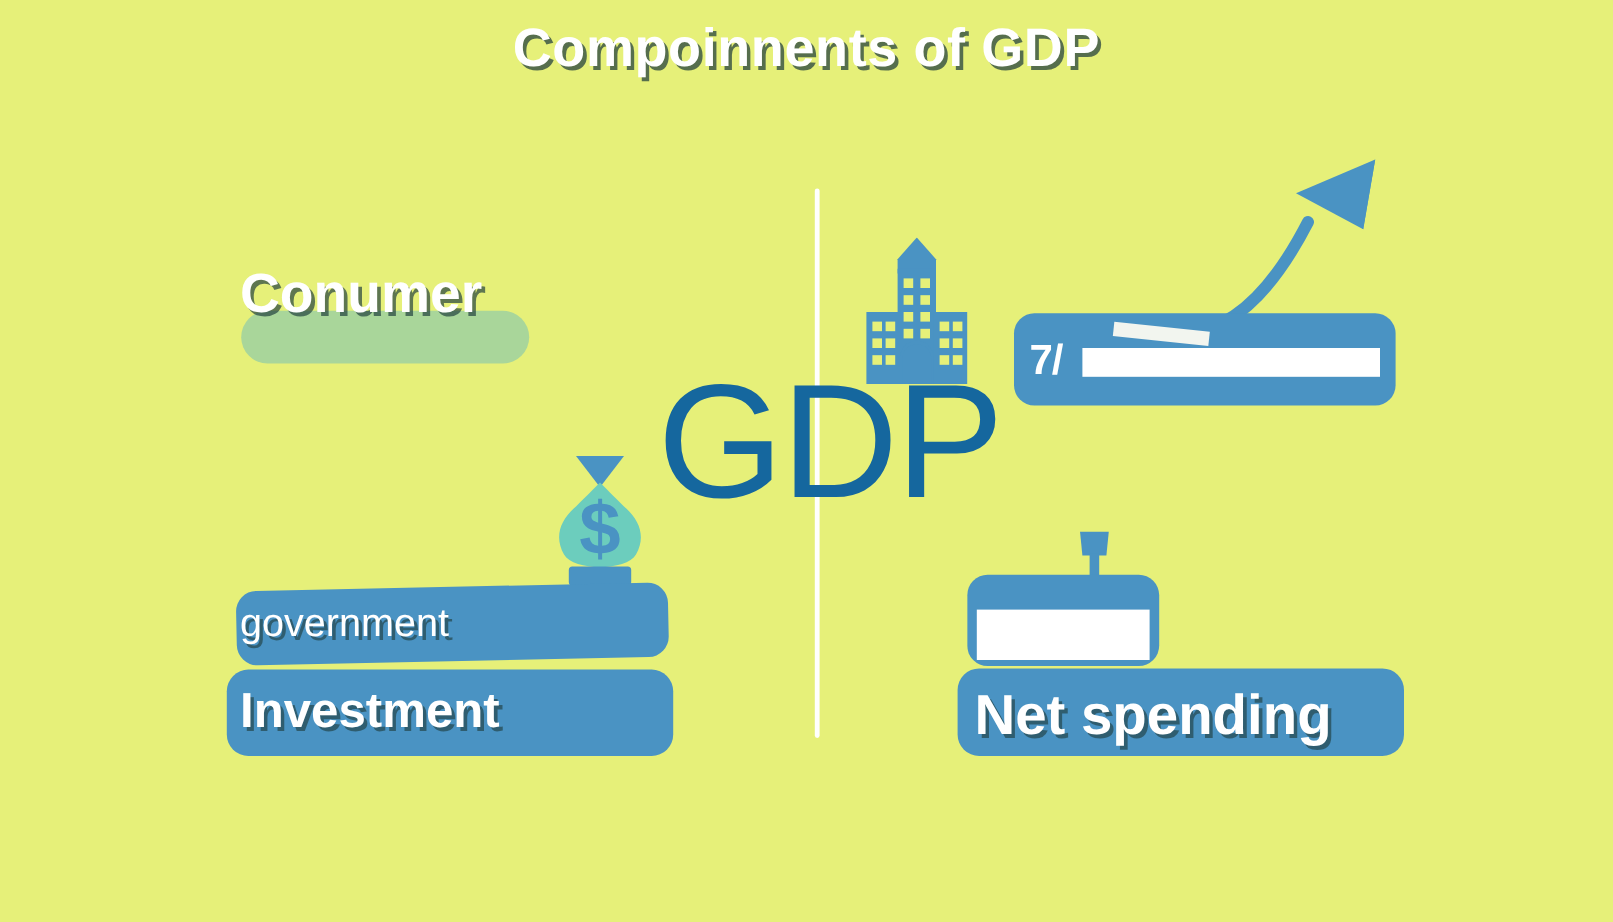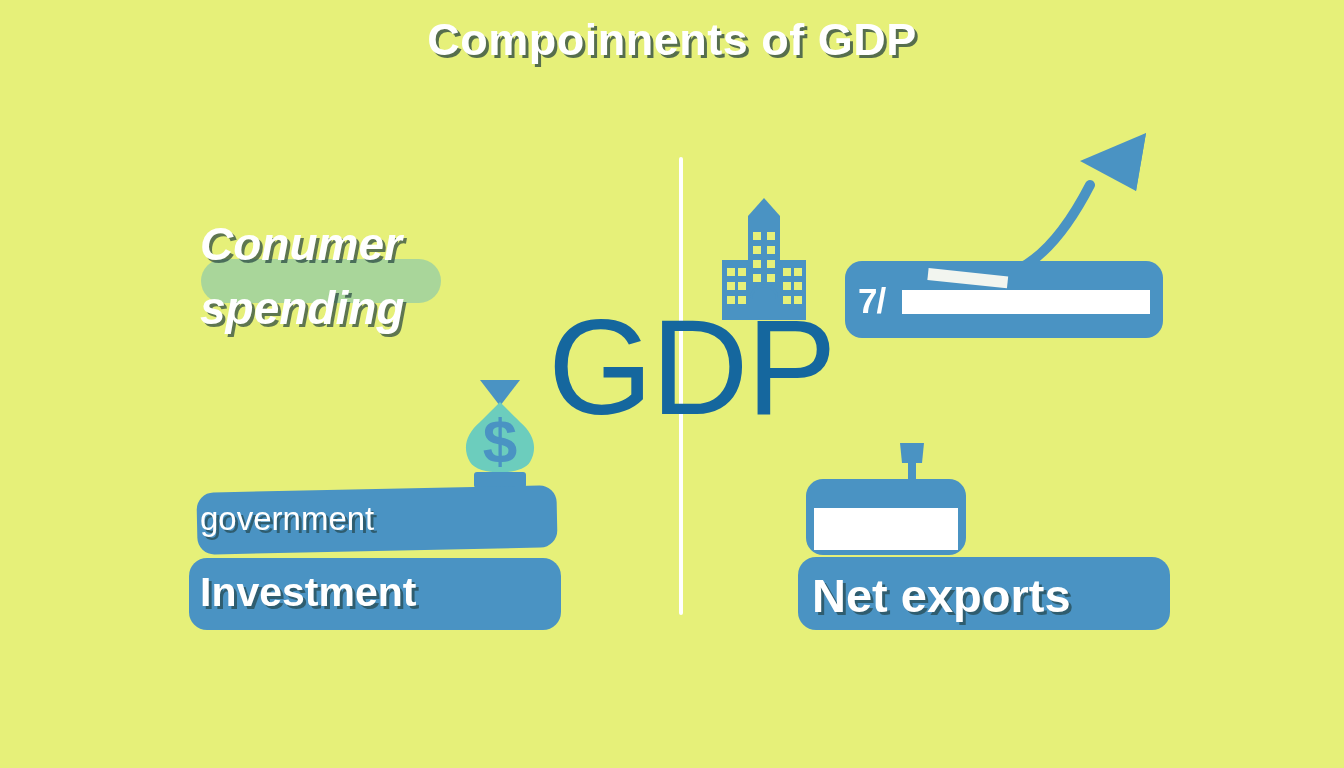--- a/index.html
+++ b/index.html
@@ -59,21 +59,20 @@
   }
   #consumer-label {
     position:absolute;
     left:200px; top:212px;
     width:430px;
     font-size:46px;
     font-weight:bold;
     line-height:64px;
     color:#ffffff;
     text-shadow:3px 3px 0 rgba(30,60,60,.68);
-    font-style:italic;
   }
 
   
   #building { position:absolute; left:720px; top:198px; }
 
   
   #growth-card {
     position:absolute;
     left:845px; top:261px;
     width:318px; height:77px;
@@ -168,21 +167,20 @@
 
   <div id="title">Compoinnents of GDP</div>
 
   <div id="divider"></div>
 
   <div id="gdp">GDP</div>
 
   <div id="consumer-pill"></div>
   <div id="consumer-label">
     <div>Conumer</div>
-    <div>spending</div>
   </div>
 
   <div id="building">
     <svg width="96" height="122" viewBox="0 0 96 122">
 
       <polygon points="44,0 60,18 60,30 28,30 28,18" fill="#4a93c3"></polygon>
       <rect x="28" y="26" width="32" height="96" fill="#4a93c3"></rect>
 
       <rect x="2" y="62" width="28" height="60" fill="#4a93c3"></rect>
 
@@ -257,15 +255,15 @@
 
       <path d="M94,0 L118,0 L116,20 L96,20 Z" fill="#4a93c3"></path>
       <rect x="102" y="18" width="8" height="26" fill="#4a93c3"></rect>
 
       <rect x="0" y="36" width="160" height="76" rx="17" fill="#4a93c3"></rect>
 
       <rect x="8" y="65" width="144" height="42" fill="#ffffff"></rect>
     </svg>
   </div>
   <div id="exports-pill"></div>
-  <div id="exports-label">Net exports</div>
+  <div id="exports-label">Net spending</div>
 
 </div>
 
 </body></html>

